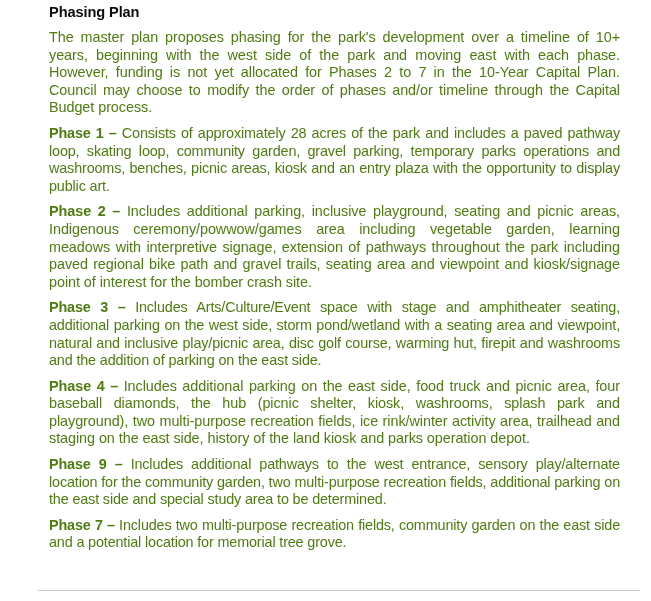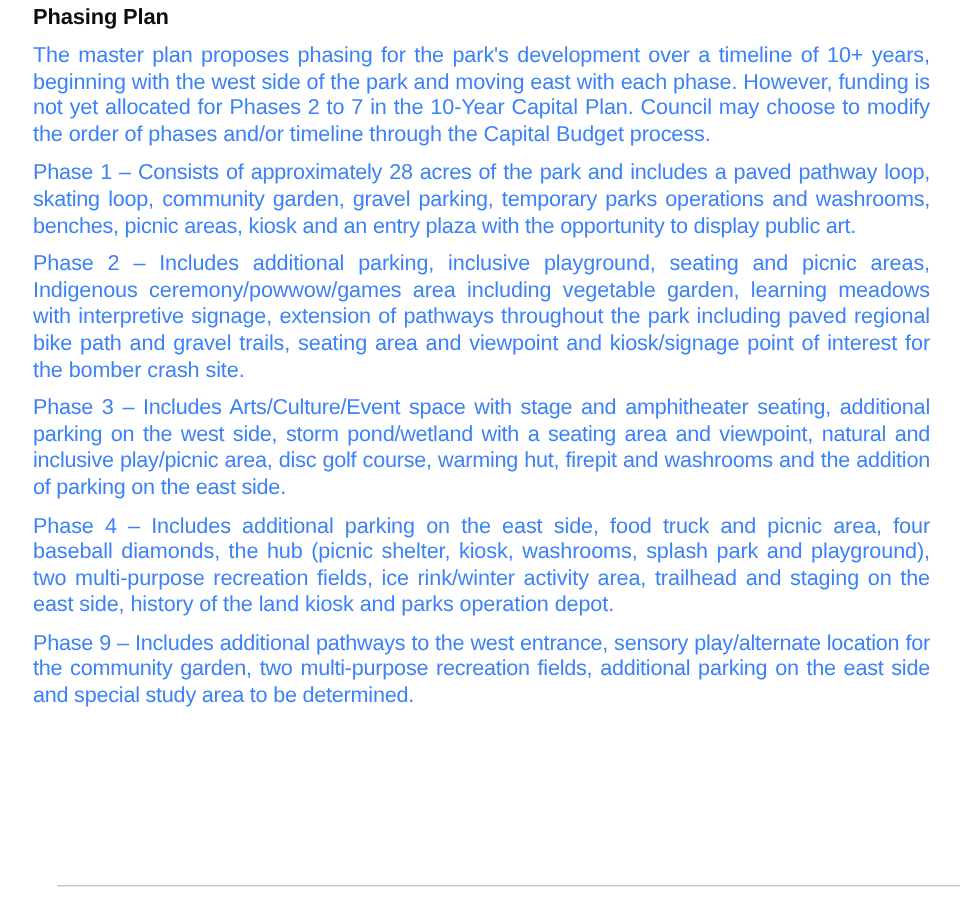--- a/index.html
+++ b/index.html
@@ -15,46 +15,46 @@
     font-family: "Liberation Sans", sans-serif;
     color: #0d0d0d;
     -webkit-font-smoothing: antialiased;
   }
 
   .page {
     position: relative;
     width: 651px;
     height: 461px;
     box-sizing: border-box;
-    padding: 0px 31px 0px 22px;
+    padding: 0px 31px 0px 49px;
   }
 
   .doc-heading {
     font-size: 14.6px;
     font-weight: bold;
     line-height: 18px;
     margin: 0;
     padding-top: 3px;
     letter-spacing: -0.1px;
     color: #0d0d0d;
   }
 
   .body-para {
     font-size: 14.4px;
     line-height: 17.6px;
     text-align: justify;
     margin: 0;
     padding-top: 8px;
-    color: #3b82f6;
+    color: #4d7c0f;
     letter-spacing: -0.06px;
     word-spacing: 0px;
   }
 
   .body-para .lead {
-    font-weight: normal;
+    font-weight: bold;
   }
 
   
   .tight { letter-spacing: -0.15px; }
 
   .caption-block {
     padding-top: 30px;
   }
 
   .rule {
@@ -79,20 +79,21 @@
 
   <p class="body-para"><span class="lead"><span>Phase 2</span><span> – </span></span><span>Includes additional parking, inclusive playground, seating and picnic areas, Indigenous ceremony/powwow/games area including vegetable garden, learning meadows with interpretive signage, extension of pathways throughout the park including paved regional bike path and gravel trails, seating area and viewpoint and kiosk/signage point of interest for the bomber crash site.</span></p>
 
   <p class="body-para tight"><span class="lead"><span>Phase 3</span><span> – </span></span><span>Includes Arts/Culture/Event space with stage and amphitheater seating, additional parking on the west side, storm pond/wetland with a seating area and viewpoint, natural and inclusive play/picnic area, disc golf course, warming hut, firepit and washrooms and the addition of parking on the east side.</span></p>
 
   <p class="body-para"><span class="lead"><span>Phase 4</span><span> – </span></span><span>Includes additional parking on the east side, food truck and picnic area, four baseball diamonds, the hub (picnic shelter, kiosk, washrooms, splash park and playground), two multi-purpose recreation fields, ice rink/winter activity area, trailhead and staging on the east side, history of the land kiosk and parks operation depot.</span></p>
 
   <p class="body-para tight"><span class="lead"><span>Phase 9</span><span> – </span></span><span>Includes additional pathways to the west entrance, sensory play/alternate location for the community garden, two multi-purpose recreation fields, additional parking on the east side and special study area to be determined.</span></p>
 
 
+  <p class="body-para tight"><span class="lead"><span>Phase 7</span><span> – </span></span><span>Includes two multi-purpose recreation fields, community garden on the east side and a potential location for memorial tree grove.</span></p>
 
   <div class="caption-block">
     
   </div>
 
   <div class="rule"></div>
 
 </div>
 
 </body></html>

